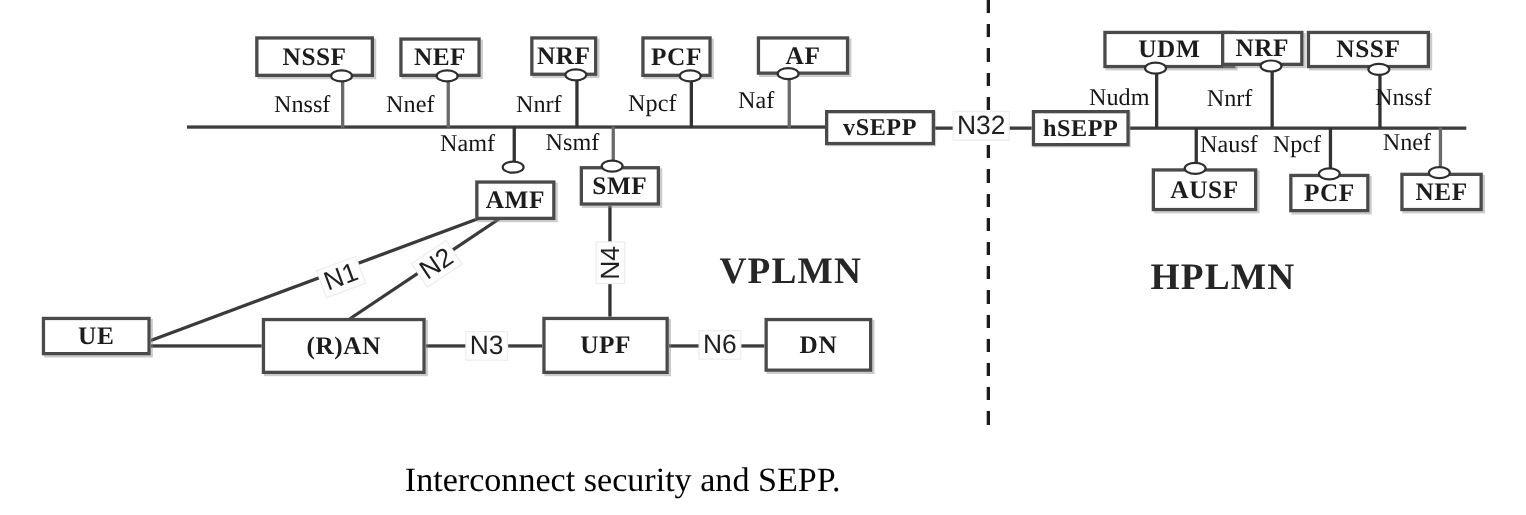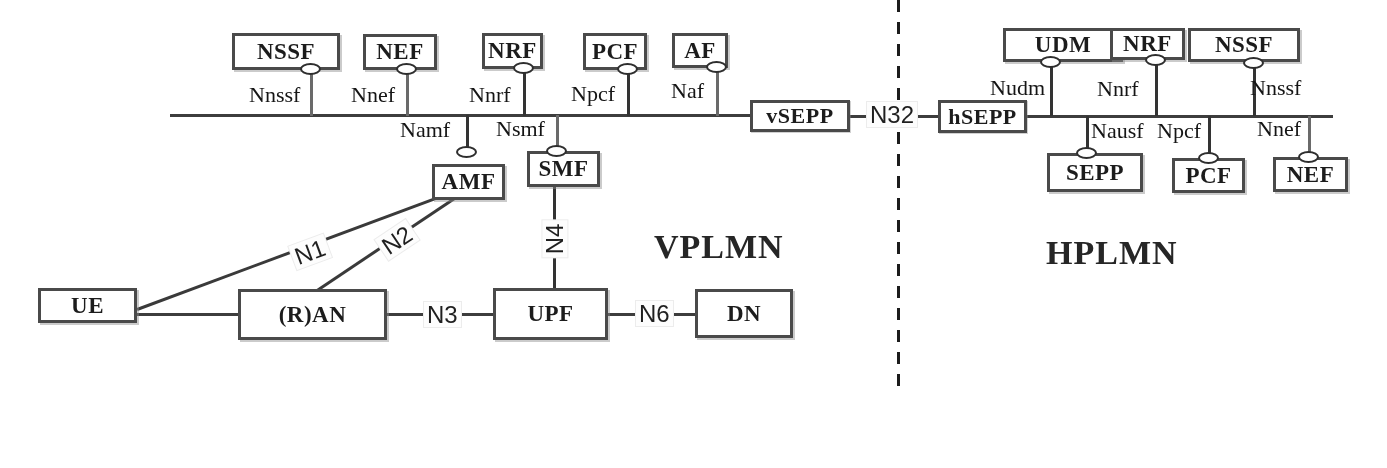--- a/index.html
+++ b/index.html
@@ -68,21 +68,21 @@
     </div>
   <div class="box" style="left:363px;top:34px;width:74px;height:36px">
       <span>NEF</span>
     </div>
   <div class="box" style="left:482px;top:33px;width:61px;height:36px">
       <span>NRF</span>
     </div>
   <div class="box" style="left:583px;top:33px;width:64px;height:37px">
       <span>PCF</span>
     </div>
-  <div class="box" style="left:672px;top:33px;width:56px;height:35px">
+  <div class="box" style="left:688px;top:33px;width:84px;height:35px">
       <span>AF</span>
     </div>
 
   <div class="box" style="left:432px;top:164px;width:73px;height:36px">
       <span>AMF</span>
     </div>
   <div class="box" style="left:527px;top:151px;width:73px;height:36px">
       <span>SMF</span>
     </div>
 
@@ -110,21 +110,21 @@
       <span>UDM</span>
     </div>
   <div class="box" style="left:1110px;top:28px;width:75px;height:32px">
       <span>NRF</span>
     </div>
   <div class="box" style="left:1188px;top:28px;width:112px;height:34px">
       <span>NSSF</span>
     </div>
 
   <div class="box" style="left:1047px;top:153px;width:96px;height:39px">
-      <span>SEPP</span>
+      <span>AUSF</span>
     </div>
   <div class="box" style="left:1172px;top:158px;width:73px;height:35px">
       <span>PCF</span>
     </div>
   <div class="box" style="left:1273px;top:157px;width:75px;height:35px">
       <span>NEF</span>
     </div>
 
   <div class="ellipse" style="left:300px;top:63px"></div>
   <div class="ellipse" style="left:396px;top:63px"></div>
@@ -162,15 +162,16 @@
   <div class="reflabel rot" style="left:397px;top:240px;--a:-33.8deg">N2</div>
   <div class="reflabel" style="left:424px;top:302px">N3</div>
   <div class="reflabel rot" style="left:555px;top:239px;--a:-90deg">N4</div>
   <div class="reflabel" style="left:636px;top:301px">N6</div>
   <div class="reflabel" style="left:867px;top:102px">N32</div>
 
   <div class="region" style="left:654px;top:228px">VPLMN</div>
   <div class="region" style="left:1046px;top:234px">HPLMN</div>
 
   <div class="caption">
+    <span>Interconnect security and SEPP.</span>
   </div>
 
 </div>
 
 </body></html>

